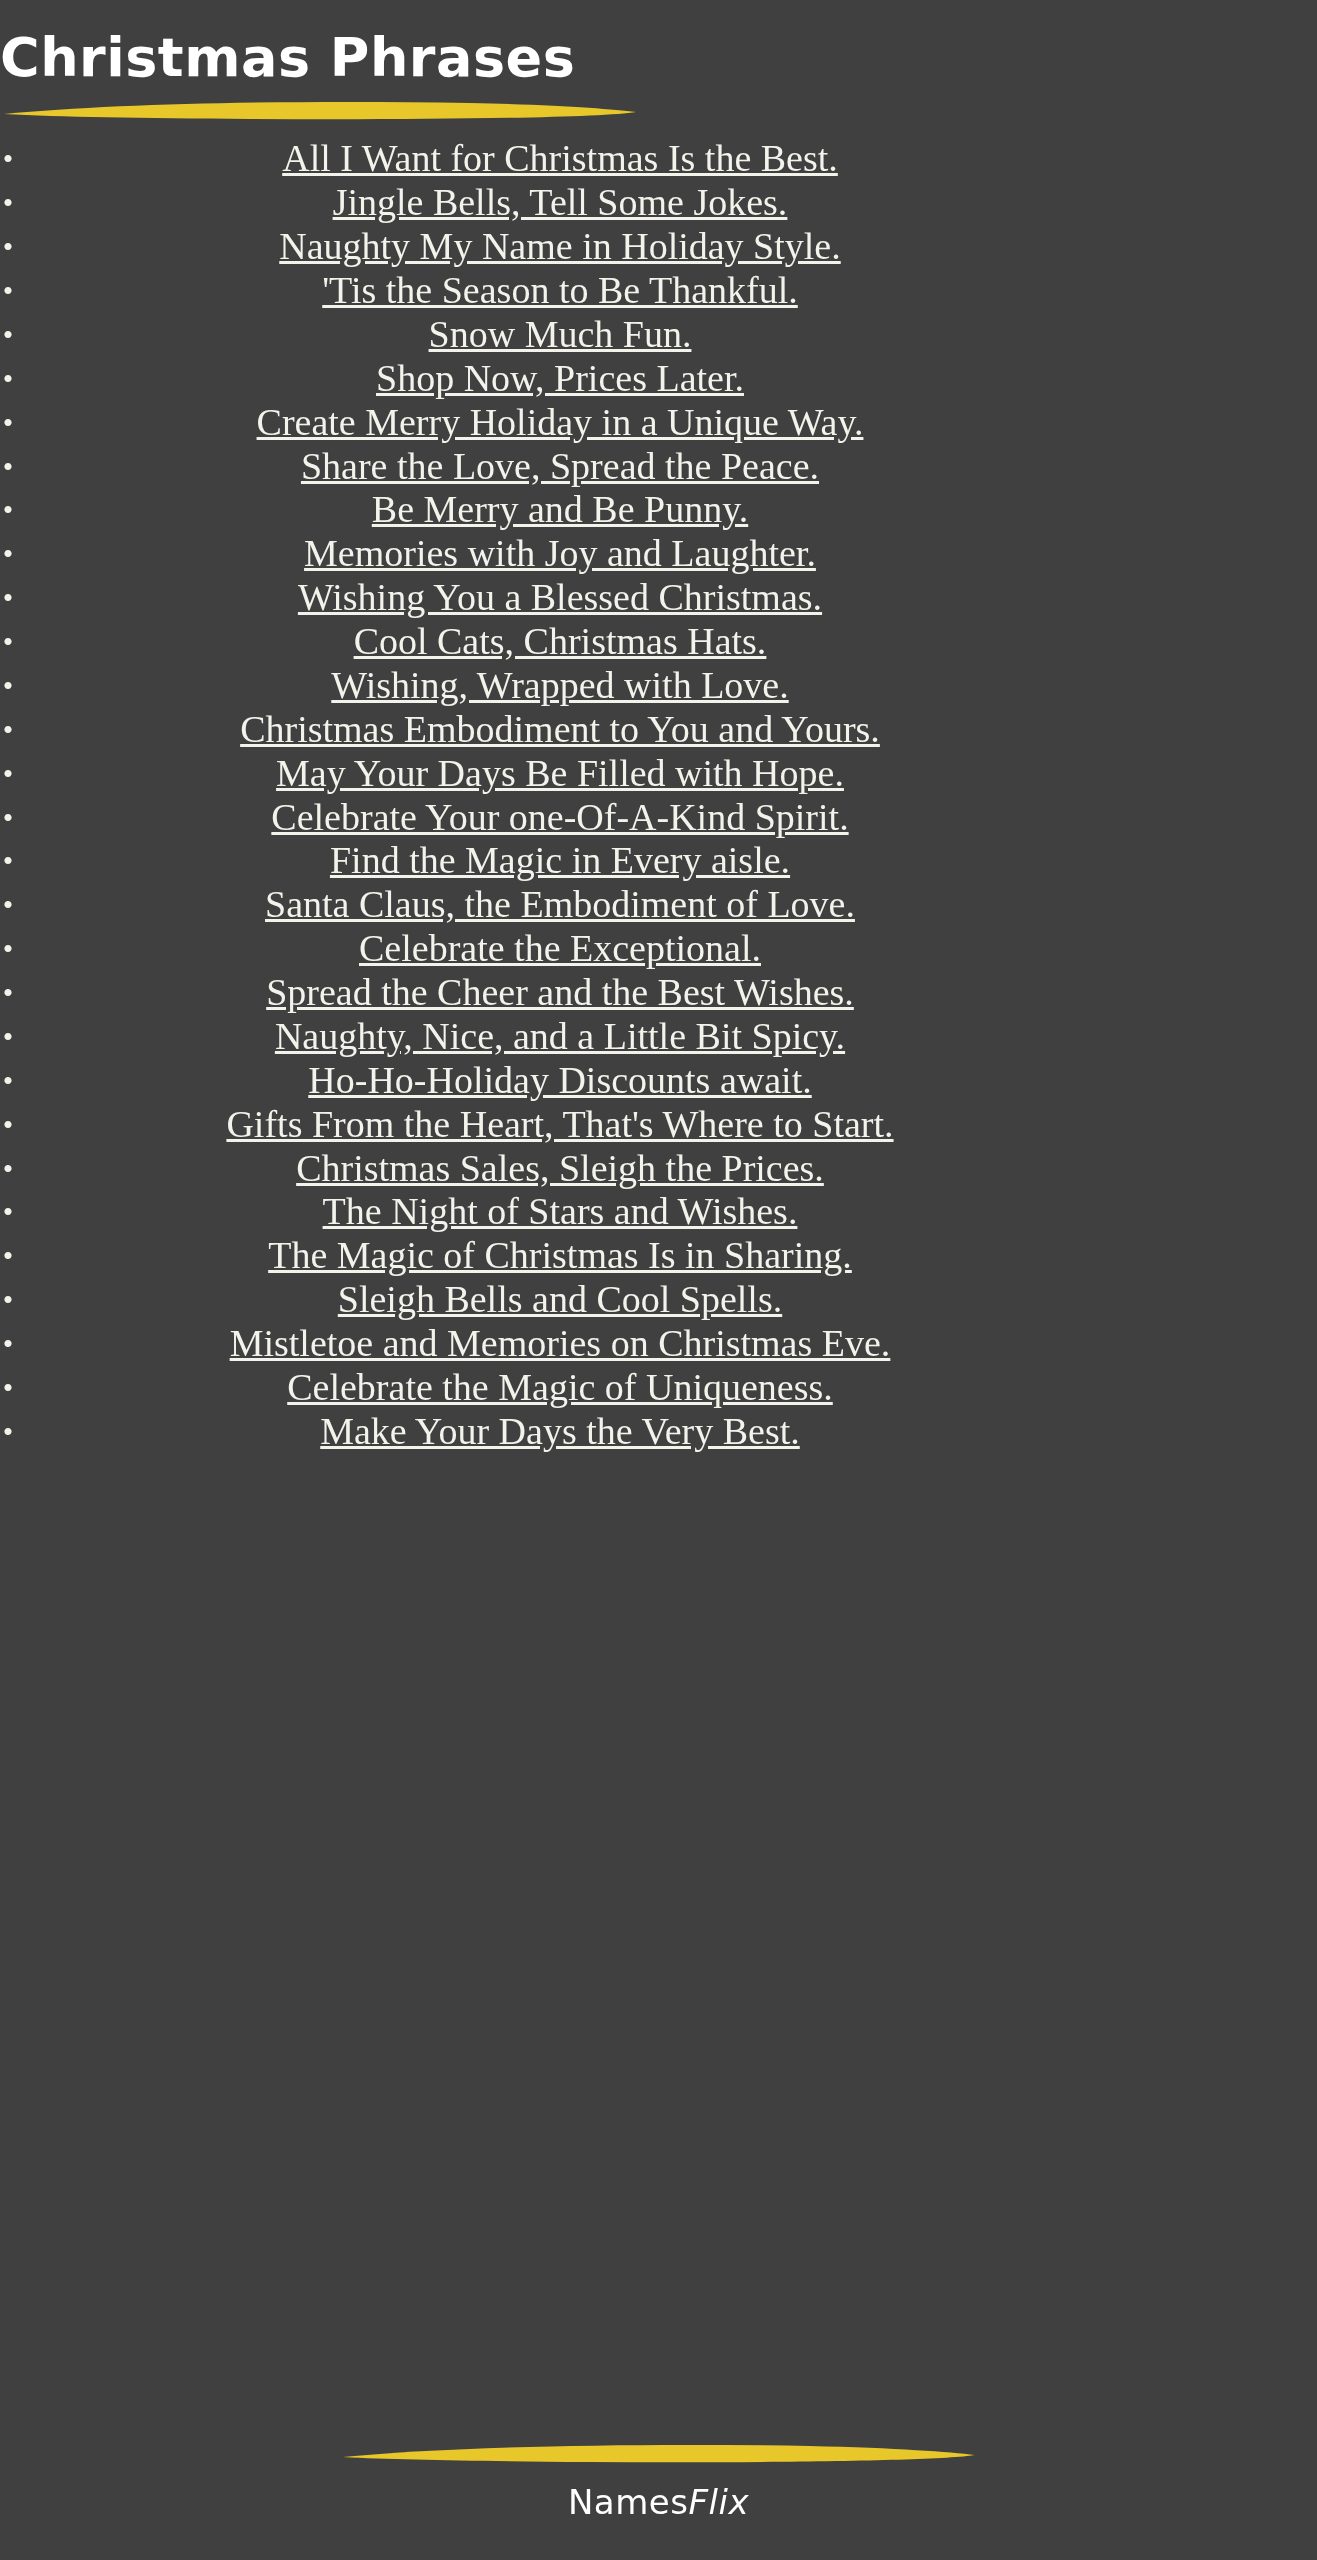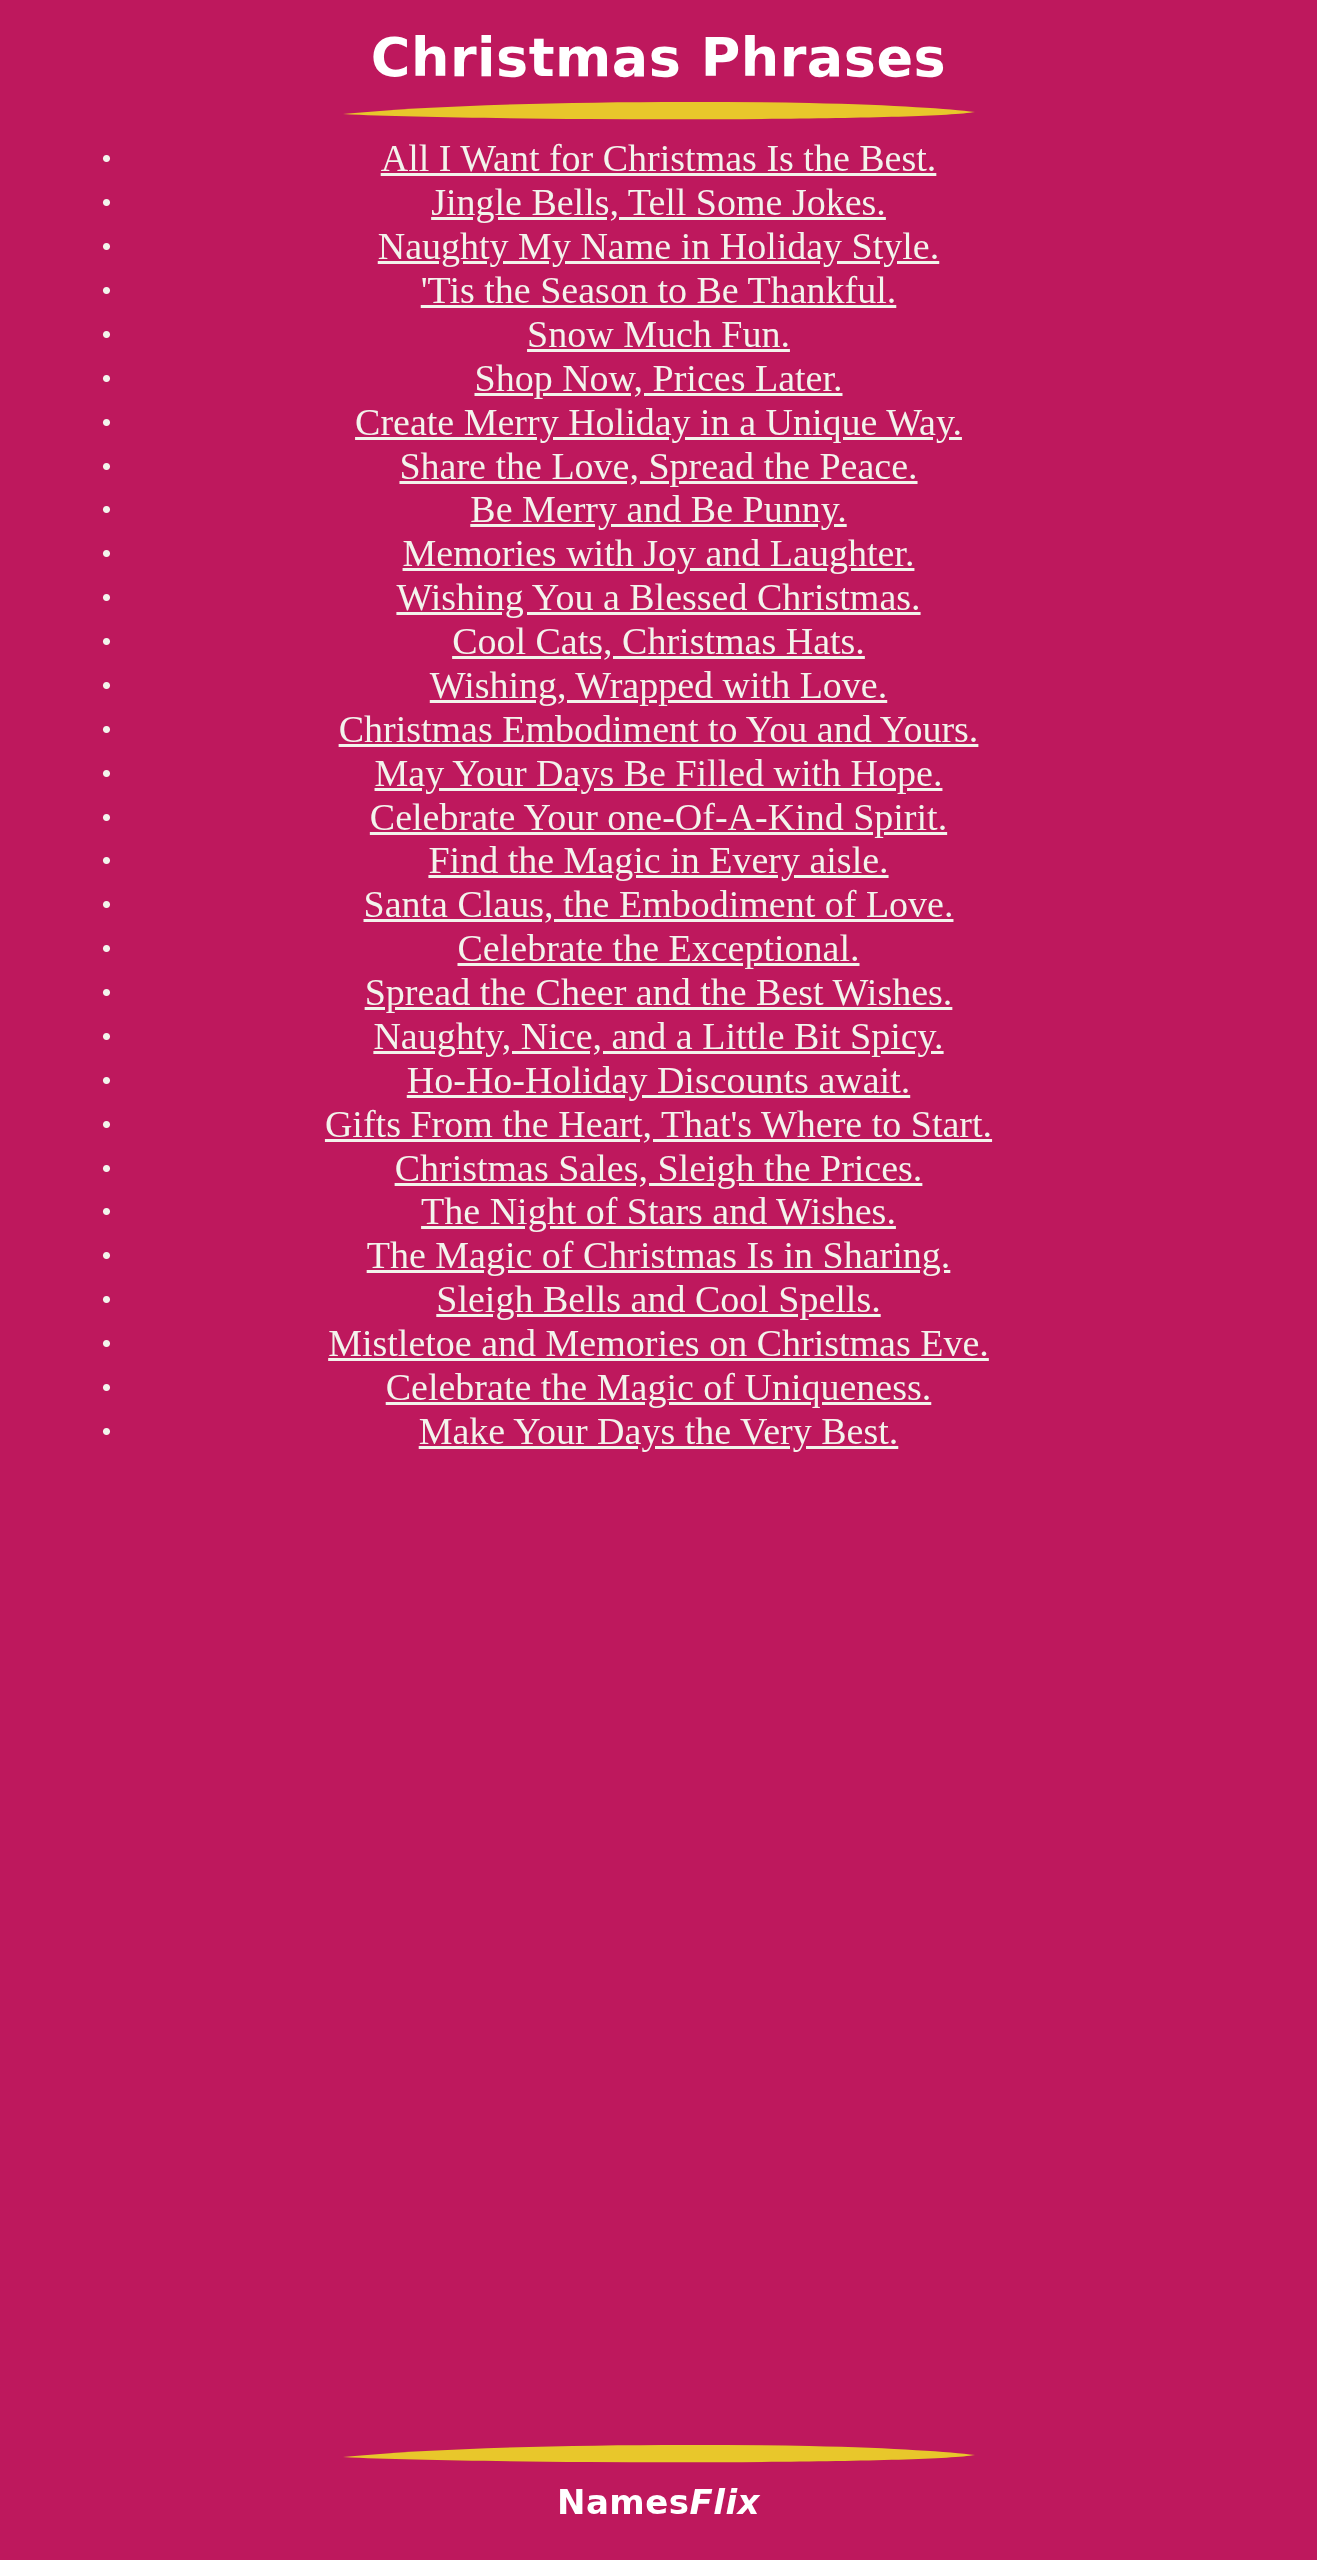--- a/index.html
+++ b/index.html
@@ -10,25 +10,25 @@
     width: 1317px;
     height: 2560px;
     background: #2f5218;
     font-family: "Liberation Serif", serif;
     overflow: hidden;
   }
   .page {
     position: relative;
     width: 1317px;
     height: 2560px;
-    background: #be185d;
+    background: #404040;
     box-sizing: border-box;
     display: flex;
     flex-direction: column;
-    align-items: center;
+    align-items: flex-start;
   }
   .title {
     margin-top: 28px;
     font-family: "DejaVu Sans", sans-serif;
     font-weight: bold;
     font-size: 54px;
     color: #ffffff;
     letter-spacing: 0.5px;
     text-align: center;
     line-height: 1.1;
@@ -77,21 +77,21 @@
     flex-direction: column;
     align-items: center;
   }
   .underline-bottom {
     width: 640px;
     height: 26px;
   }
   .brand {
     margin-top: 16px;
     font-family: "DejaVu Sans", sans-serif;
-    font-weight: bold;
+    font-weight: normal;
     font-size: 34px;
     color: #ffffff;
     letter-spacing: 0.5px;
   }
   .brand .flix {
     font-style: italic;
   }
 </style>
 </head>
 <body>

